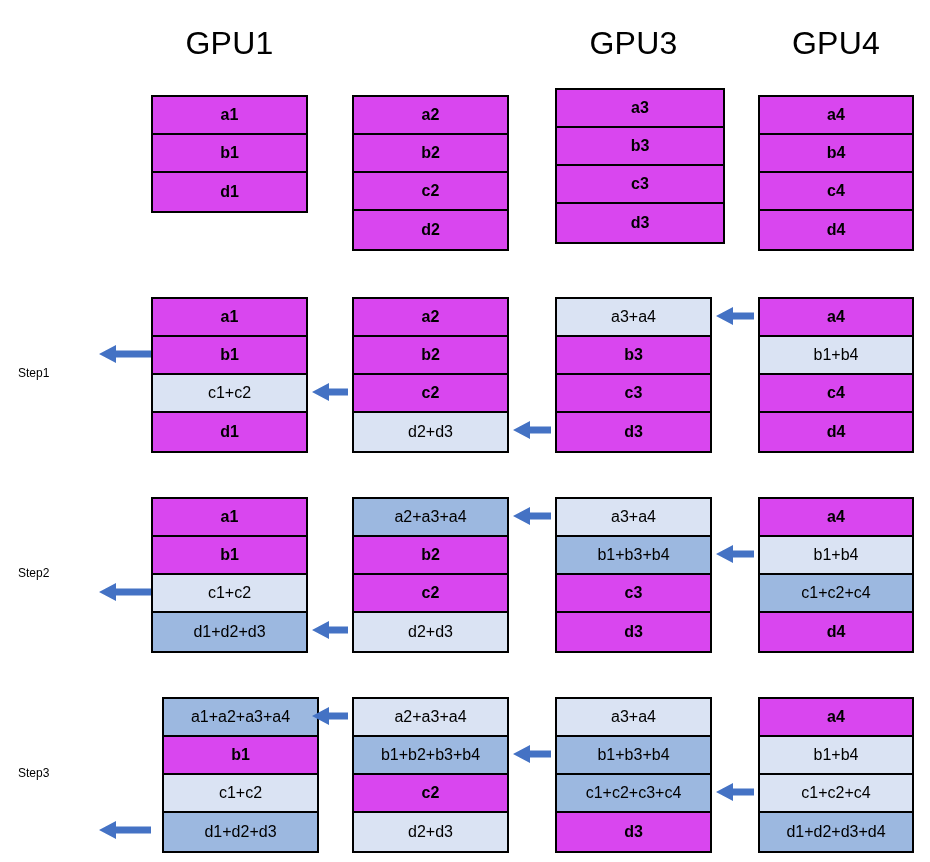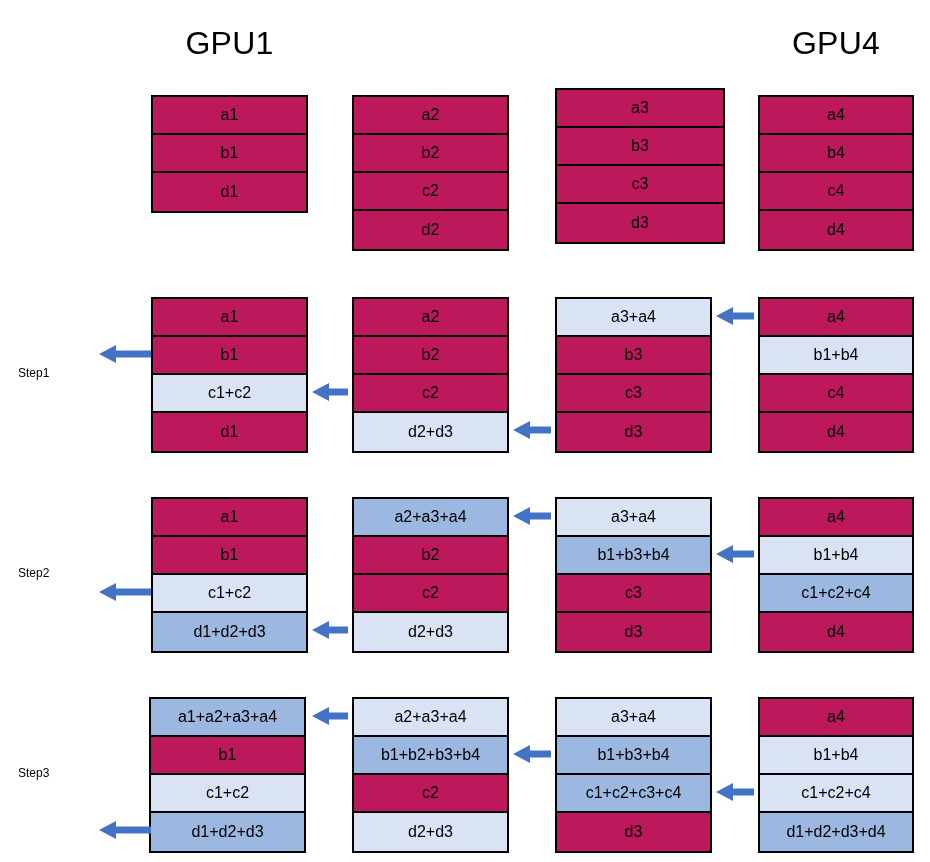--- a/index.html
+++ b/index.html
@@ -60,40 +60,41 @@
     justify-content: center;
     font-size: 16px;
     line-height: 18px;
     color: #000;
     white-space: nowrap;
     background: #ffffff;
   }
   .cell:last-child {
     border-bottom: none;
   }
-  .cell.shade-none  { background: #be185d; }
+  .cell.shade-none  { background: #d946ef; font-weight: bold; }
   .cell.shade-light { background: #dae3f3; }
   .cell.shade-mid   { background: #9cb8e0; }
 
   
   .arrow {
     position: absolute;
     height: 38px;
     display: flex;
     align-items: center;
     justify-content: flex-start;
     pointer-events: none;
   }
   .arrow svg { display: block; }
 </style>
 </head>
 <body>
 
 <div id="stage">
     <div class="gpu-header" style="left: 151px; top: 28px; width: 157px;">GPU1</div>
+    <div class="gpu-header" style="left: 555px; top: 28px; width: 157px;">GPU3</div>
     <div class="gpu-header" style="left: 758px; top: 28px; width: 156px;">GPU4</div>
     <div class="gpu-table" style="left: 151px; top: 95px; width: 157px;">
       <div class="cell shade-none">a1</div>
       <div class="cell shade-none">b1</div>
       <div class="cell shade-none">d1</div>
     </div>
     <div class="gpu-table" style="left: 352px; top: 95px; width: 157px;">
       <div class="cell shade-none">a2</div>
       <div class="cell shade-none">b2</div>
       <div class="cell shade-none">c2</div>
@@ -195,21 +196,21 @@
       <svg width="38" height="22" viewBox="0 0 38 22">
         <path d="M0 11 L17 2 L17 7.5 L38 7.5 L38 14.5 L17 14.5 L17 20 Z" fill="#4472c4"></path>
       </svg>
     </div>
     <div class="arrow" style="left: 716px; top: 535px; width: 38px;">
       <svg width="38" height="22" viewBox="0 0 38 22">
         <path d="M0 11 L17 2 L17 7.5 L38 7.5 L38 14.5 L17 14.5 L17 20 Z" fill="#4472c4"></path>
       </svg>
     </div>
     <div class="step-label" style="left: 18px; top: 763px; text-align: right;">Step3</div>
-    <div class="gpu-table" style="left: 149px; top: 697px; width: 157px;">
+    <div class="gpu-table" style="left: 162px; top: 697px; width: 157px;">
       <div class="cell shade-mid">a1+a2+a3+a4</div>
       <div class="cell shade-none">b1</div>
       <div class="cell shade-light">c1+c2</div>
       <div class="cell shade-mid">d1+d2+d3</div>
     </div>
     <div class="gpu-table" style="left: 352px; top: 697px; width: 157px;">
       <div class="cell shade-light">a2+a3+a4</div>
       <div class="cell shade-mid">b1+b2+b3+b4</div>
       <div class="cell shade-none">c2</div>
       <div class="cell shade-light">d2+d3</div>

